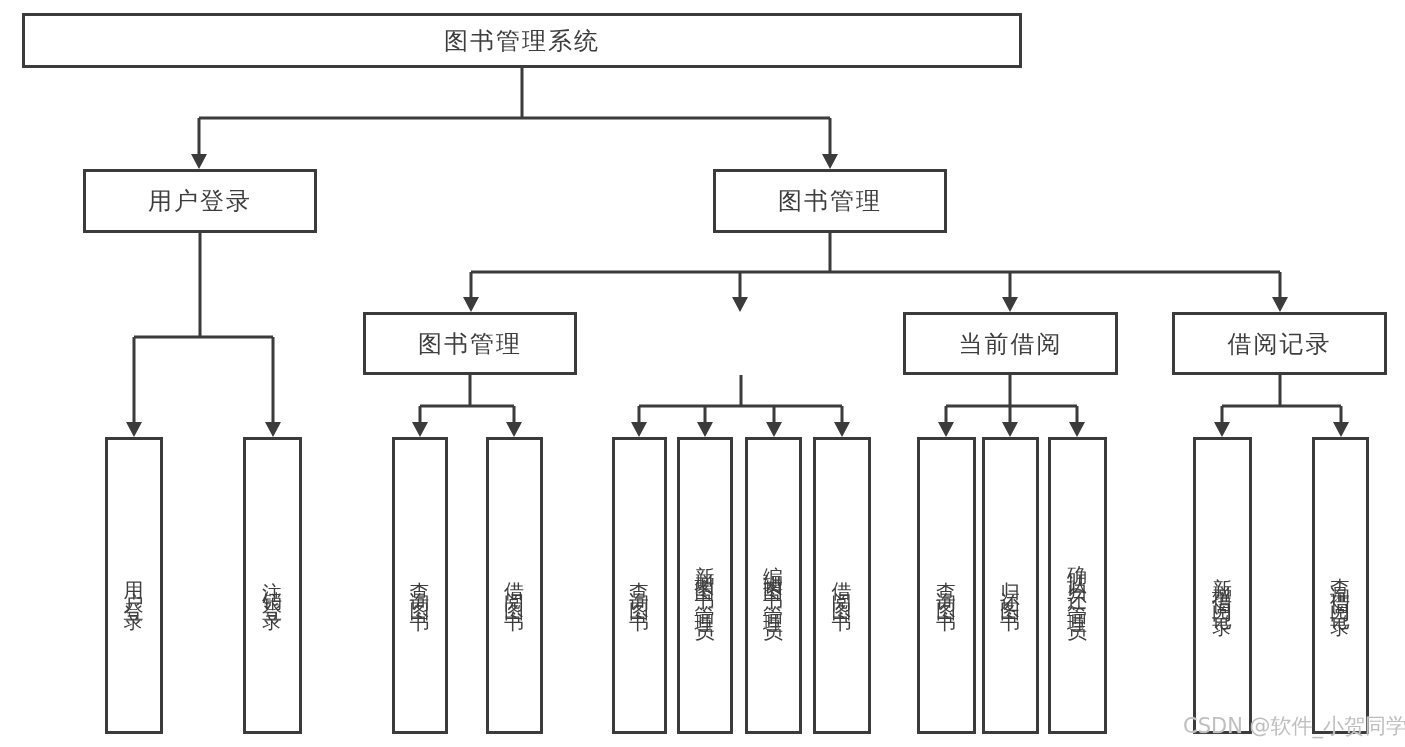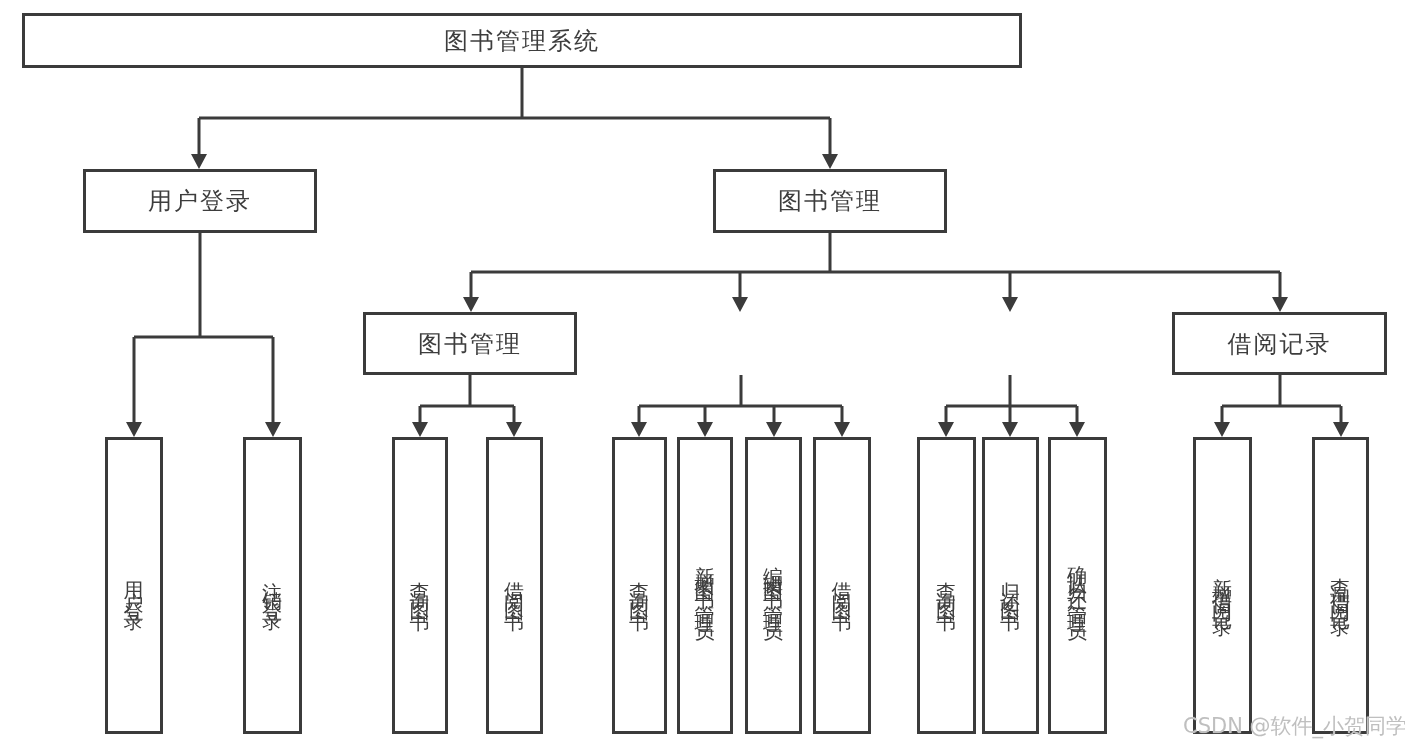--- a/index.html
+++ b/index.html
@@ -60,20 +60,23 @@
 
   <div class="box" style="left:83px;top:169px;width:234px;height:64px">
     <span class="hlbl">用户登录</span>
   </div>
   <div class="box" style="left:713px;top:169px;width:234px;height:64px">
     <span class="hlbl">图书管理</span>
   </div>
 
   <div class="box" style="left:363px;top:312px;width:214px;height:63px">
     <span class="hlbl">图书管理</span>
+  </div>
+  <div class="box" style="left:903px;top:312px;width:215px;height:63px">
+    <span class="hlbl">当前借阅</span>
   </div>
   <div class="box" style="left:1172px;top:312px;width:215px;height:63px">
     <span class="hlbl">借阅记录</span>
   </div>
 
   <div class="box" style="left:105px;top:437px;width:58px;height:297px">
     <span class="vlbl">用户登录</span>
   </div>
   <div class="box" style="left:243px;top:437px;width:59px;height:297px">
     <span class="vlbl">注销登录</span>

